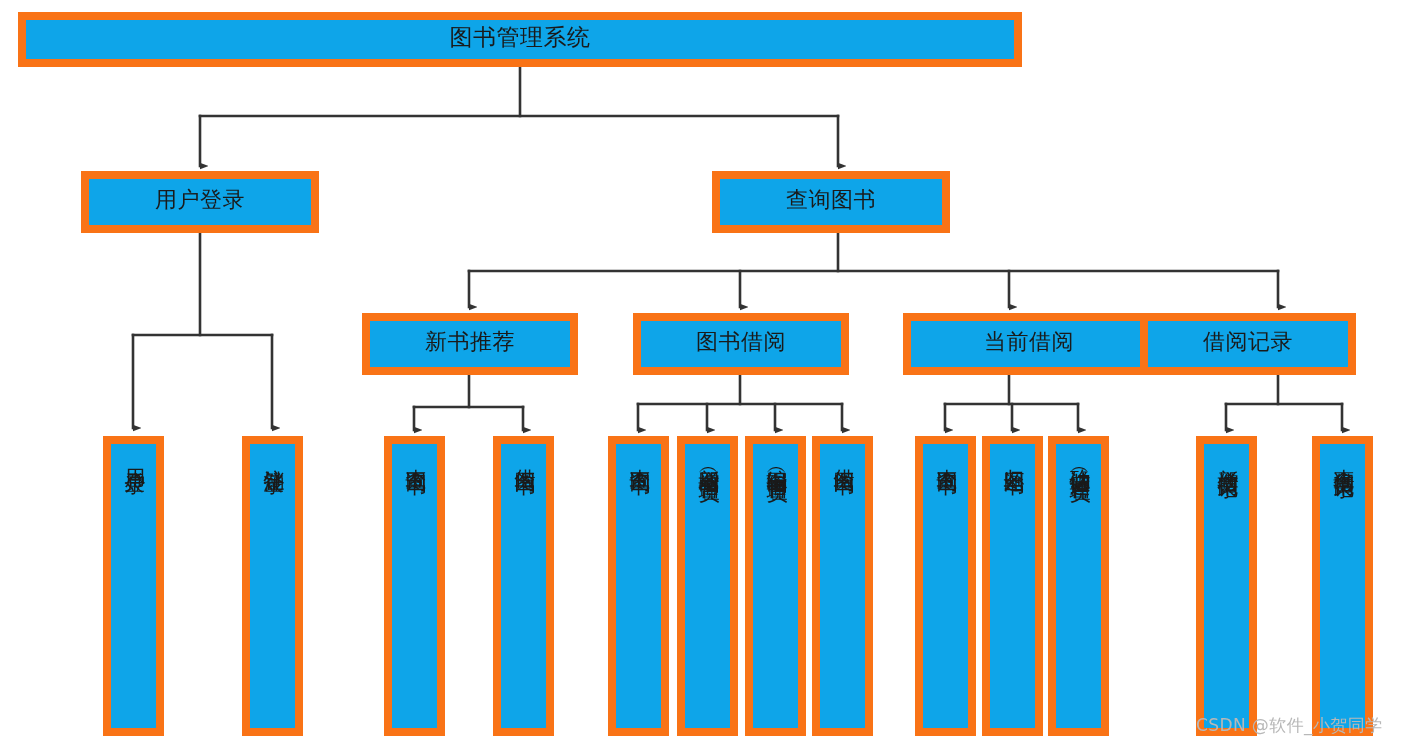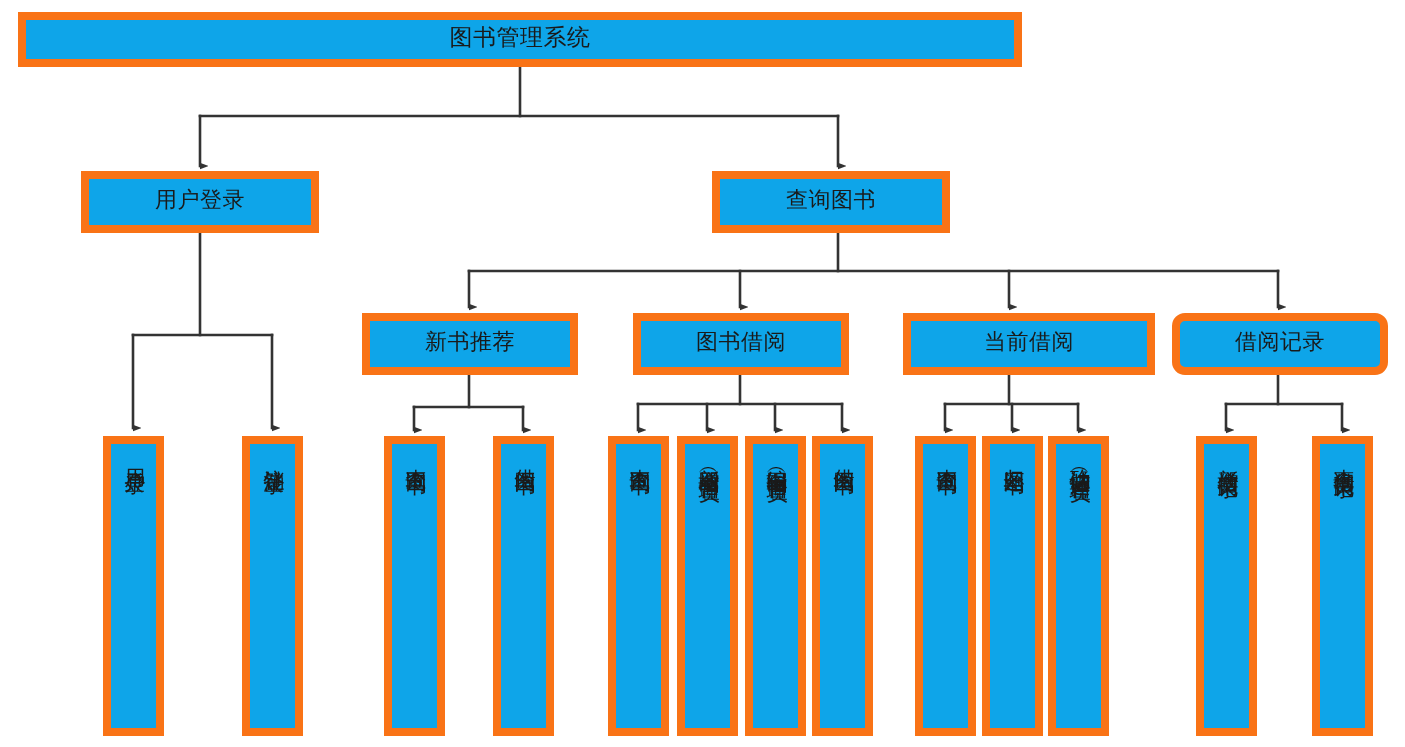--- a/index.html
+++ b/index.html
@@ -139,21 +139,21 @@
 
   <div class="node-box horiz" style="left:633px; top:313px; width:216px; height:62px;">
     <span class="node-label">图书借阅</span>
   </div>
   <div class="node-box horiz" style="left:362px; top:313px; width:216px; height:62px;">
     <span class="node-label">新书推荐</span>
   </div>
   <div class="node-box horiz" style="left:903px; top:313px; width:252px; height:62px;">
     <span class="node-label">当前借阅</span>
   </div>
-  <div class="node-box horiz" style="left:1172px; top:313px; width:216px; height:62px;border-radius:13px;">
+  <div class="node-box horiz" style="left:1140px; top:313px; width:216px; height:62px;">
     <span class="node-label">借阅记录</span>
   </div>
 
   <div class="node-box vert" style="left:103px; top:436px; width:61px; height:300px;">
     <span class="node-label">用户登录</span>
   </div>
   <div class="node-box vert" style="left:242px; top:436px; width:61px; height:300px;">
     <span class="node-label">注销登录</span>
   </div>
 
@@ -187,14 +187,15 @@
     <span class="node-label">确认归还（管理员）</span>
   </div>
 
   <div class="node-box vert" style="left:1196px; top:436px; width:61px; height:300px;">
     <span class="node-label">新增借阅记录</span>
   </div>
   <div class="node-box vert" style="left:1312px; top:436px; width:61px; height:300px;">
     <span class="node-label">查询借阅记录</span>
   </div>
 
+  <div class="watermark">CSDN @软件_小贺同学</div>
 
 </div>
 
 </body></html>

